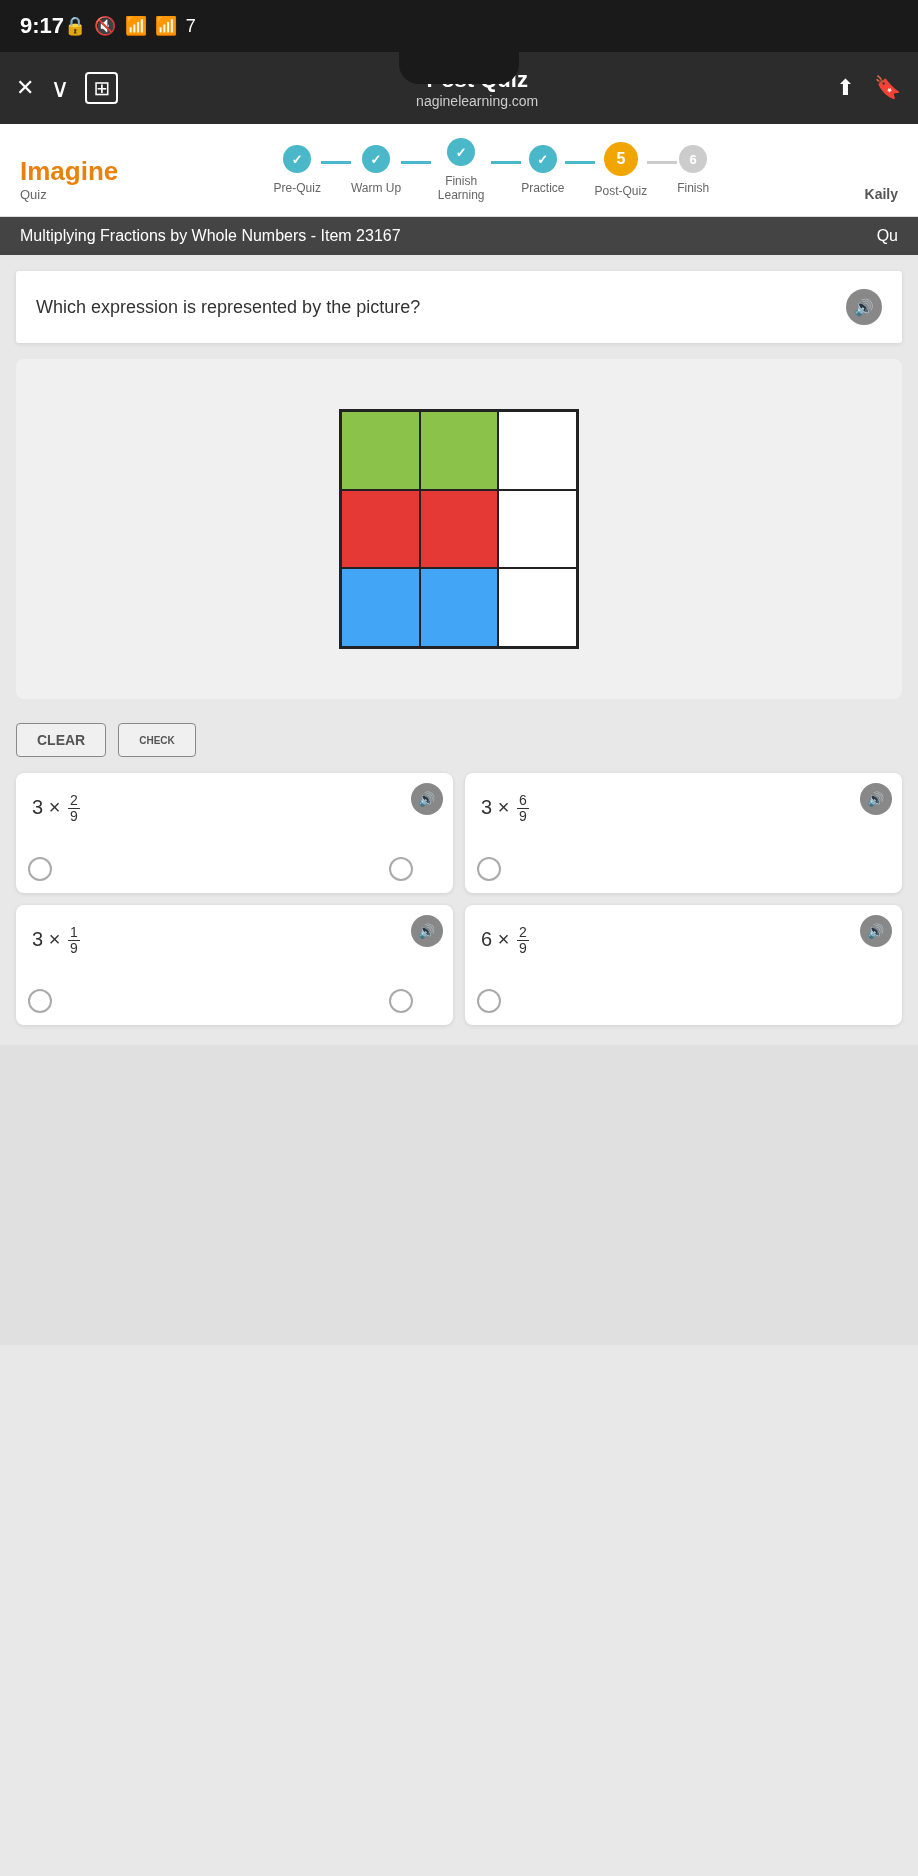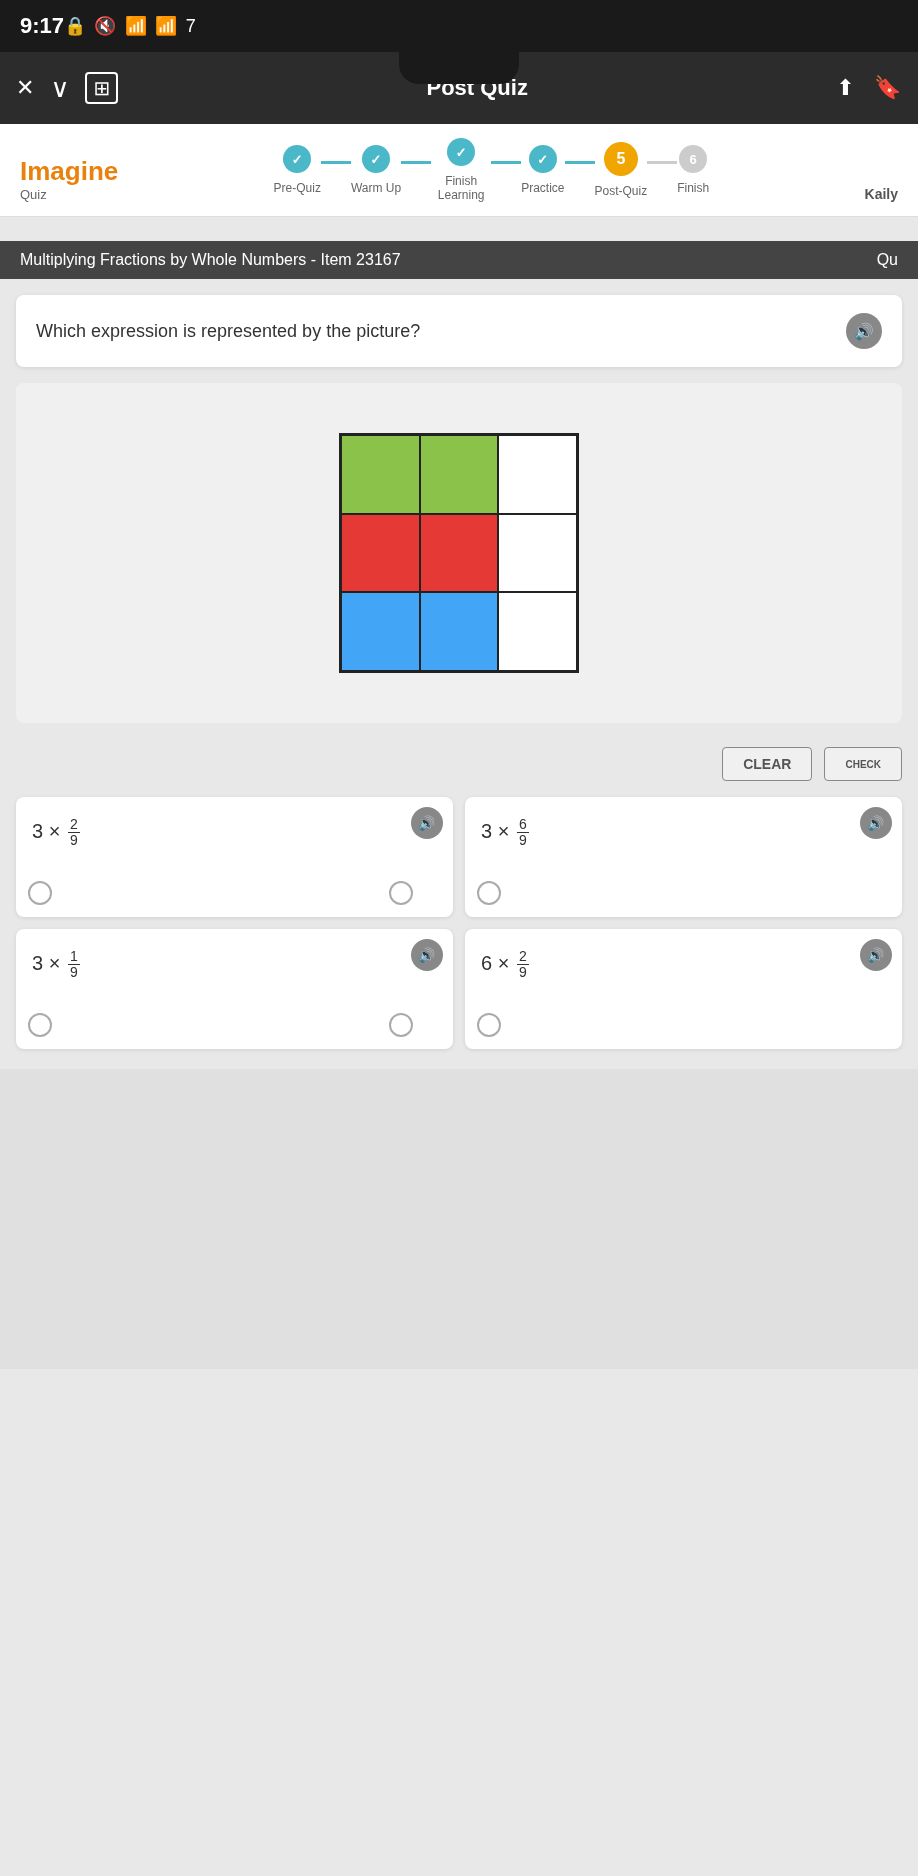--- a/index.html
+++ b/index.html
@@ -162,35 +162,34 @@
 
     
     .item-title-bar {
       background: #444;
       color: white;
       padding: 10px 20px;
       font-size: 16px;
       display: flex;
       justify-content: space-between;
       align-items: center;
-      margin-top: 24px;
     }
 
     
     .main-content {
       background: #e8e8e8;
       padding: 0;
     }
 
     
     .question-card {
       background: white;
       margin: 16px;
       padding: 18px 20px;
-      border-radius: 8px;
+      border-radius: 3px;
       display: flex;
       align-items: center;
       justify-content: space-between;
       box-shadow: 0 1px 4px rgba(0,0,0,0.1);
     }
     .question-text {
       font-size: 18px;
       color: #333;
     }
     .audio-btn {
@@ -233,21 +232,21 @@
       border: 1.5px solid #222;
     }
     .grid-cell.green { background: #8bc34a; }
     .grid-cell.red { background: #e53935; }
     .grid-cell.blue { background: #42a5f5; }
     .grid-cell.white { background: white; }
 
     
     .action-buttons {
       display: flex;
-      justify-content: flex-end;
+      justify-content: flex-start;
       gap: 12px;
       padding: 8px 16px 16px;
     }
     .btn-clear {
       padding: 8px 20px;
       border: 1.5px solid #888;
       border-radius: 4px;
       background: #f0f0f0;
       color: #555;
       font-size: 14px;
@@ -360,20 +359,21 @@
   </div>
 </div>
 
 <div class="browser-bar">
   <div class="notch"></div>
   <button class="browser-btn">✕</button>
   <button class="browser-btn" style="font-size:26px;">∨</button>
   <button class="browser-btn" style="font-size:20px; border: 2px solid white; padding: 2px 6px; border-radius:4px;">⊞</button>
   <div class="browser-title-block">
     <div class="browser-title">Post Quiz</div>
+    <div class="browser-subtitle">naginelearning.com</div>
   </div>
   <div class="browser-right-icons">
     <button class="browser-btn">⬆</button>
     <button class="browser-btn">🔖</button>
   </div>
 </div>
 
 <div class="app-header">
   <div class="app-logo-block">
     <div class="app-logo-title">Imagine</div>

